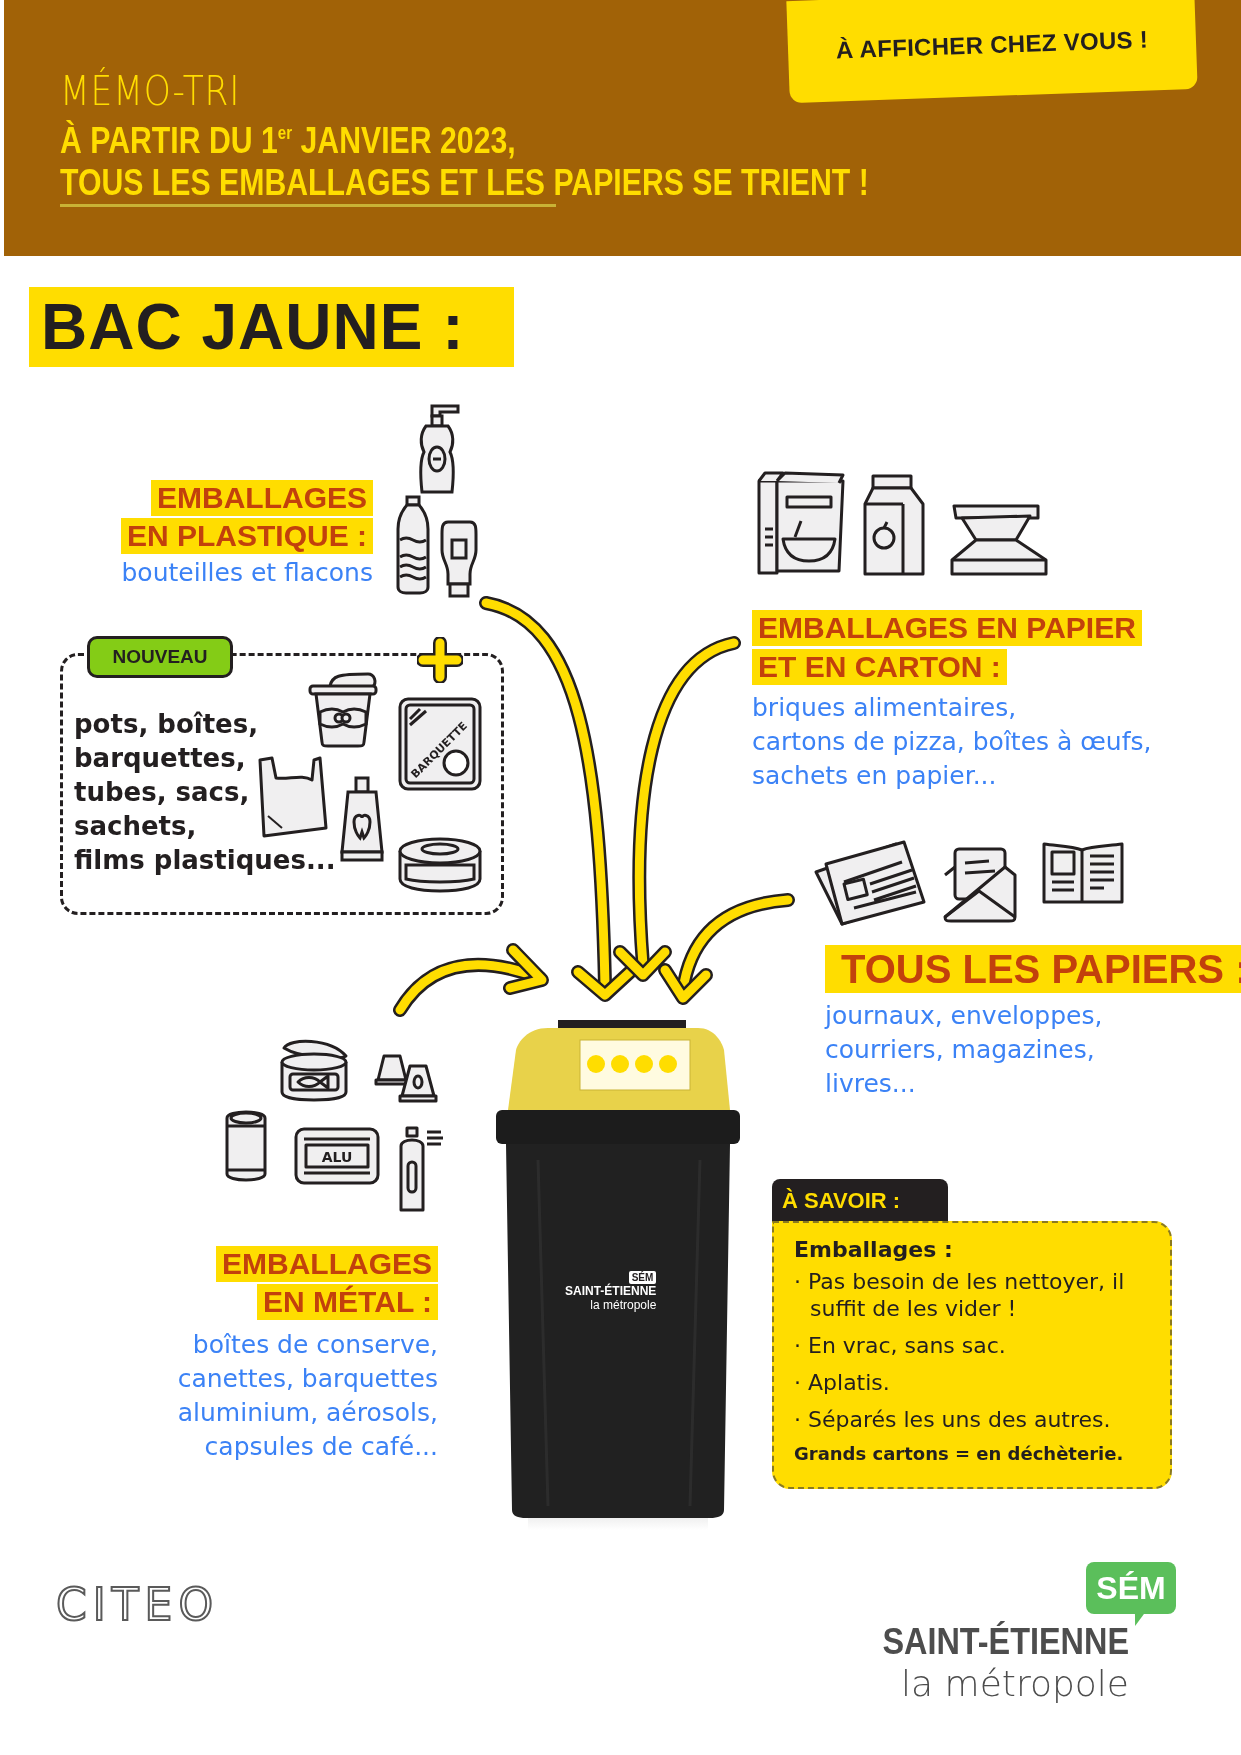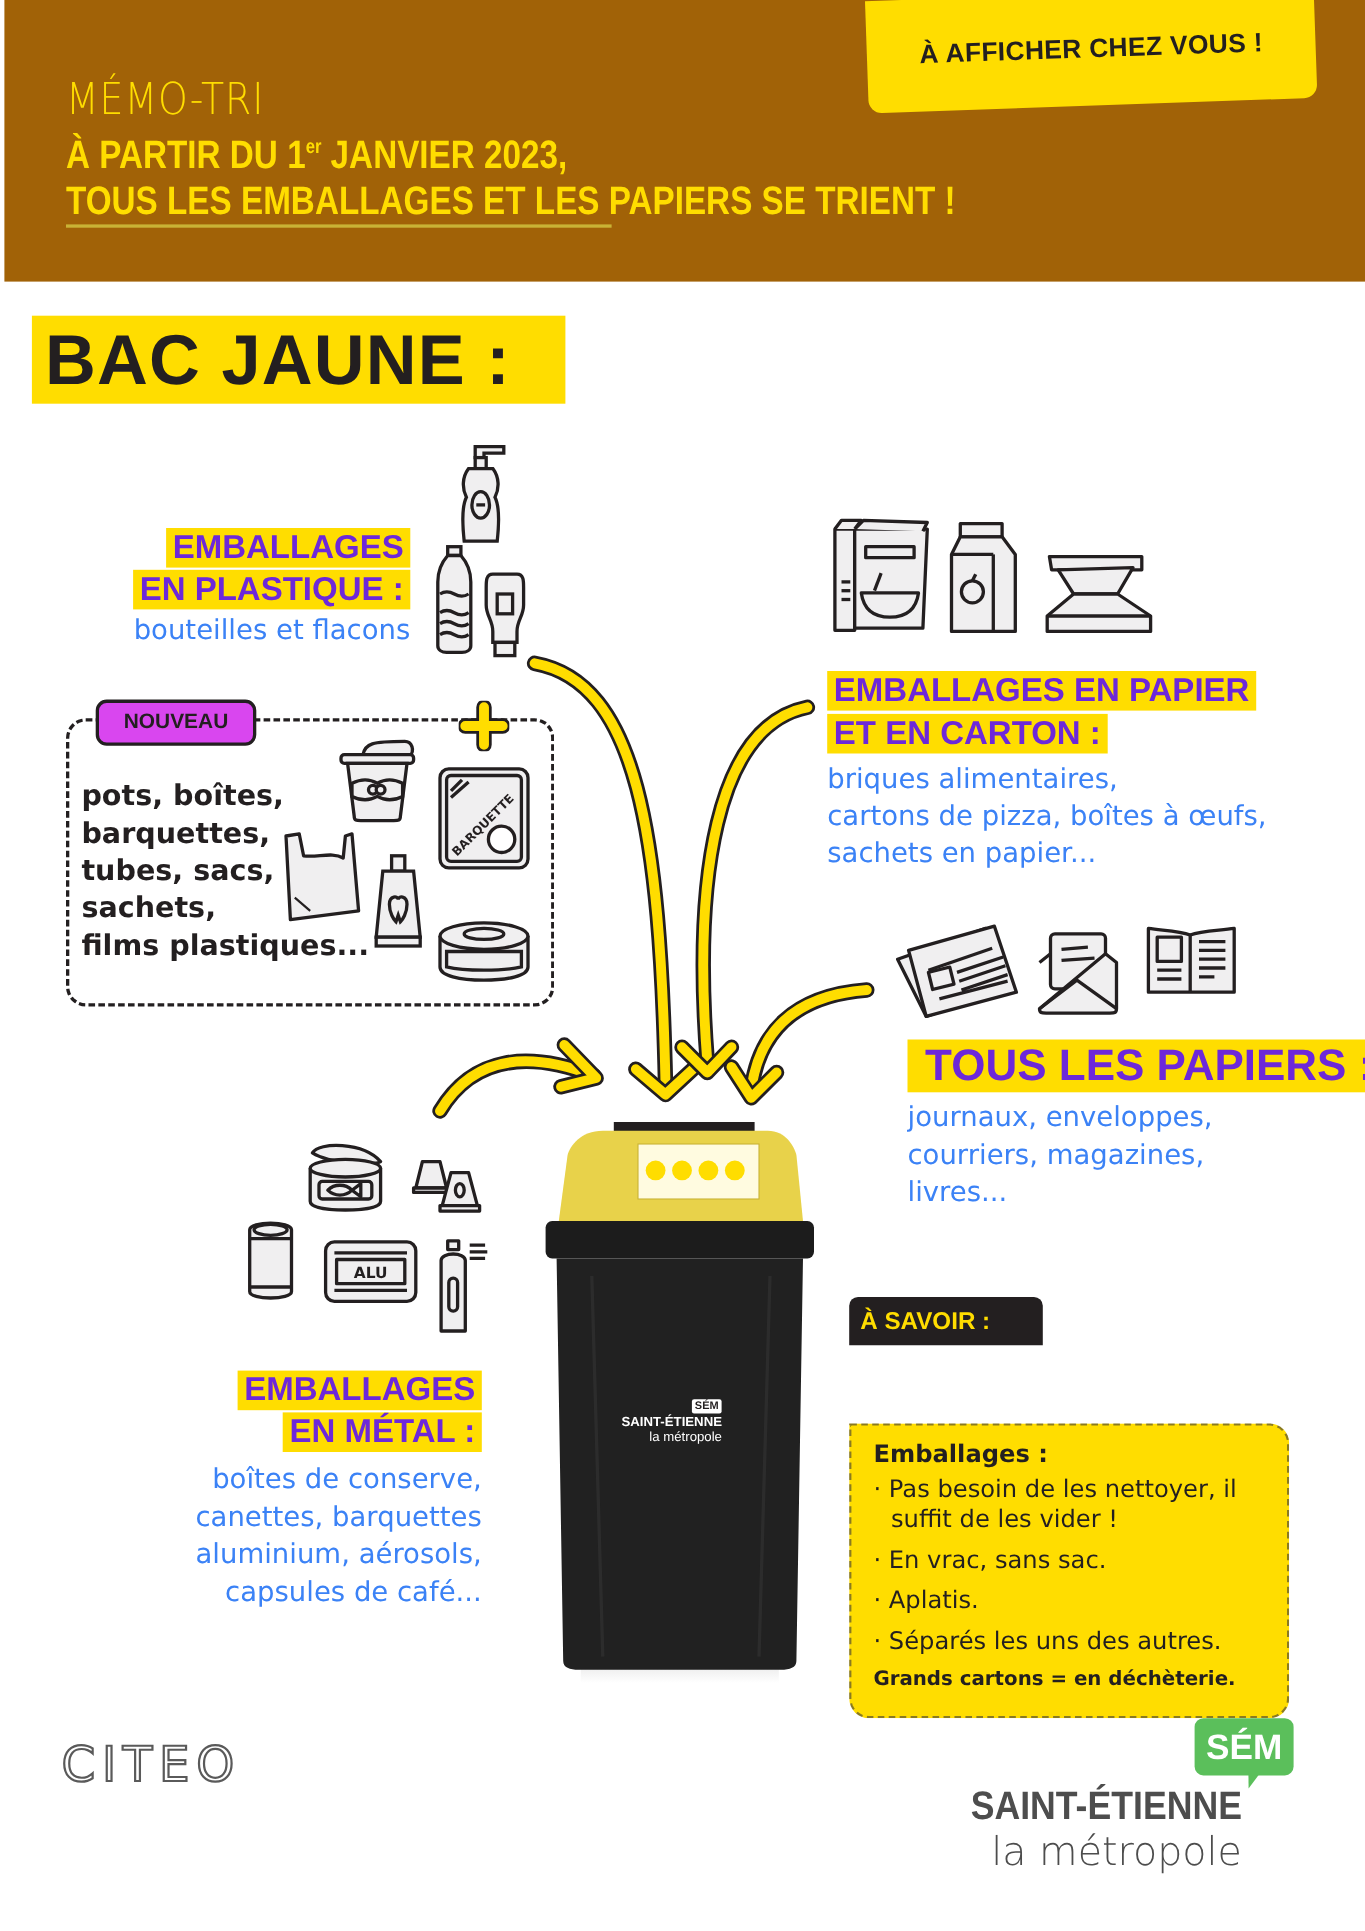--- a/index.html
+++ b/index.html
@@ -9,50 +9,50 @@
   .header { position: absolute; left: 4px; top: 0; width: 1237px; height: 256px; background: #a16207; }
   .header .memo { position: absolute; left: 56px; top: 68px; font-family: "DejaVu Sans", sans-serif; font-size: 40px; font-weight: 300; color: #ffdd00; letter-spacing: 1px; transform: scaleX(0.86); transform-origin: left; }
   .header .line1, .header .line2 { position: absolute; left: 56px; font-size: 36px; font-weight: bold; color: #ffdd00; transform: scaleX(0.84); transform-origin: left; white-space: nowrap; }
   .header .line1 { top: 120px; }
   .header .line2 { top: 162px; }
   .header sup { font-size: 18px; vertical-align: 14px; }
   .header .underline { position: absolute; left: 56px; top: 204px; width: 496px; height: 3px; background: #c9b335; }
   .ribbon { position: absolute; left: 788px; top: -6px; width: 408px; height: 102px; background: #ffdd00; border-radius: 0 0 12px 12px; transform: rotate(-2deg); display: flex; align-items: center; justify-content: center; }
   .ribbon span { font-size: 24px; font-weight: bold; color: #231f20; letter-spacing: 0.3px; }
 
-  .hl { background: #ffdd00; font-weight: bold; color: #6d28d9; display: inline-block; padding: 0 6px; line-height: 1.2; white-space: nowrap; }
+  .hl { background: #ffdd00; font-weight: bold; color: #c2410c; display: inline-block; padding: 0 6px; line-height: 1.2; white-space: nowrap; }
   .title-bac { position: absolute; left: 29px; top: 287px; height: 80px; width: 485px; background: #ffdd00; }
   .title-bac span { position: absolute; left: 12px; top: 0px; font-size: 64px; font-weight: bold; letter-spacing: 1px; line-height: 80px; }
 
   .block { position: absolute; }
   .desc { font-family: "DejaVu Sans", sans-serif; font-size: 25px; color: #3b82f6; line-height: 34px; }
 
   .b-plast { right: 868px; top: 478px; text-align: right; }
   .b-plast .hl { font-size: 30px; margin-top: 2px; }
   .b-plast .desc { margin-top: 2px; }
 
   .nouveau-box { position: absolute; left: 60px; top: 653px; width: 444px; height: 262px; border: 3px dashed #231f20; border-radius: 18px; }
-  .nouveau-tag { position: absolute; left: 87px; top: 636px; width: 146px; height: 42px; background: #d946ef; border: 3px solid #231f20; border-radius: 10px; display: flex; align-items: center; justify-content: center; font-weight: bold; font-size: 19px; }
+  .nouveau-tag { position: absolute; left: 87px; top: 636px; width: 146px; height: 42px; background: #84cc16; border: 3px solid #231f20; border-radius: 10px; display: flex; align-items: center; justify-content: center; font-weight: bold; font-size: 19px; }
   .plus { position: absolute; left: 417px; top: 637px; width: 46px; height: 46px; }
   .nouveau-list { position: absolute; left: 74px; top: 707px; font-family: "DejaVu Sans", sans-serif; font-weight: bold; font-size: 26px; line-height: 34px; }
 
   .b-papier { left: 752px; top: 610px; }
   .b-papier .hl { font-size: 30px; margin-bottom: 3px; }
   .b-papier .desc { margin-top: 3px; }
 
   .b-tous { left: 825px; top: 945px; }
   .b-tous .hl { font-size: 40px; padding-left: 16px; }
   .b-tous .desc { margin-top: 6px; }
 
   .b-metal { right: 803px; top: 1246px; text-align: right; }
   .b-metal .hl { font-size: 30px; margin-bottom: 2px; }
   .b-metal .desc { margin-top: 6px; }
 
   .savoir-tag { position: absolute; left: 772px; top: 1179px; width: 176px; height: 44px; background: #231f20; border-radius: 8px 8px 0 0; color: #ffdd00; font-weight: bold; font-size: 22px; display: flex; align-items: center; padding-left: 10px; }
-  .savoir-box { position: absolute; left: 772px; top: 1294px; width: 400px; height: 268px; background: #ffdd00; border: 2px dashed #8a7a20; border-radius: 0 18px 18px 18px; padding: 14px 20px; }
+  .savoir-box { position: absolute; left: 772px; top: 1221px; width: 400px; height: 268px; background: #ffdd00; border: 2px dashed #8a7a20; border-radius: 0 18px 18px 18px; padding: 14px 20px; }
   .savoir-box .h { font-family: "DejaVu Sans", sans-serif; font-weight: bold; font-size: 22px; margin-bottom: 6px; }
   .savoir-box .li { font-family: "DejaVu Sans", sans-serif; font-size: 22px; line-height: 27px; margin-bottom: 10px; padding-left: 16px; text-indent: -16px; }
   .savoir-box .li::before { content: "· "; }
   .savoir-box .foot { font-family: "DejaVu Sans", sans-serif; font-weight: bold; font-size: 18px; margin-top: 4px; }
 
   .bin { position: absolute; left: 478px; top: 1020px; width: 280px; height: 510px; }
   .bin-label { position: absolute; left: 565px; top: 1270px; color: #fff; text-align: right; font-size: 12px; }
   .bin-label .sem { display: inline-block; background: #fff; color: #231f20; font-weight: bold; font-size: 10px; padding: 1px 3px; border-radius: 2px; }
   .bin-label .city { font-weight: bold; font-size: 12px; }
   .bin-label .metro { font-size: 12px; }

